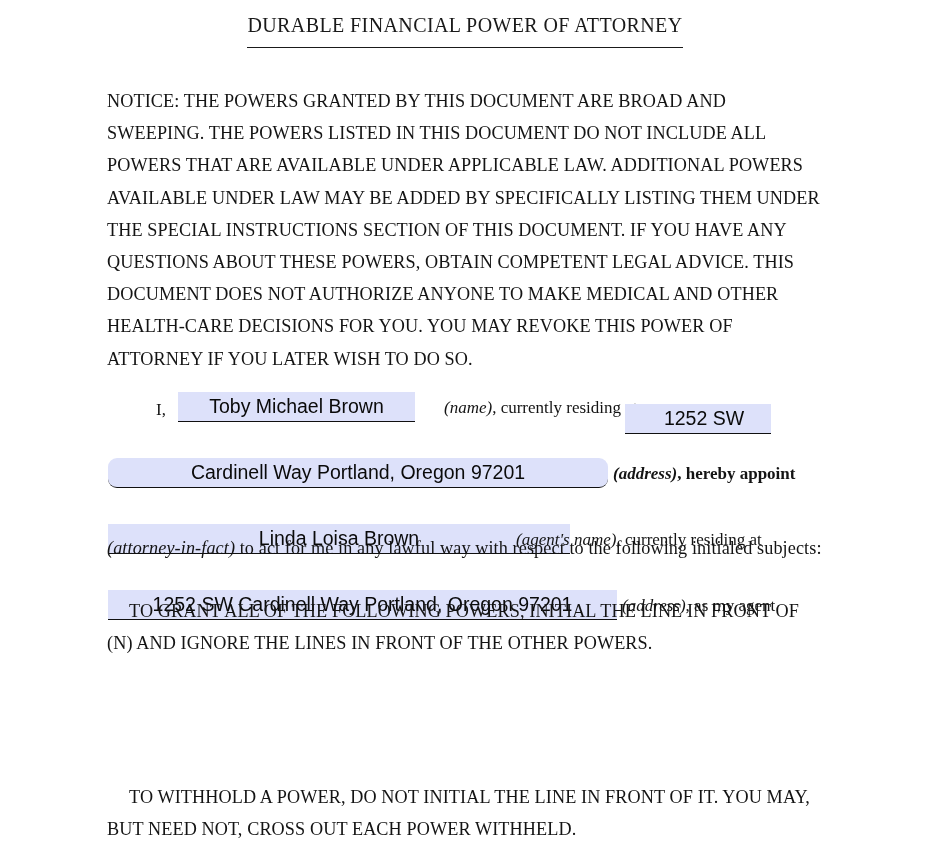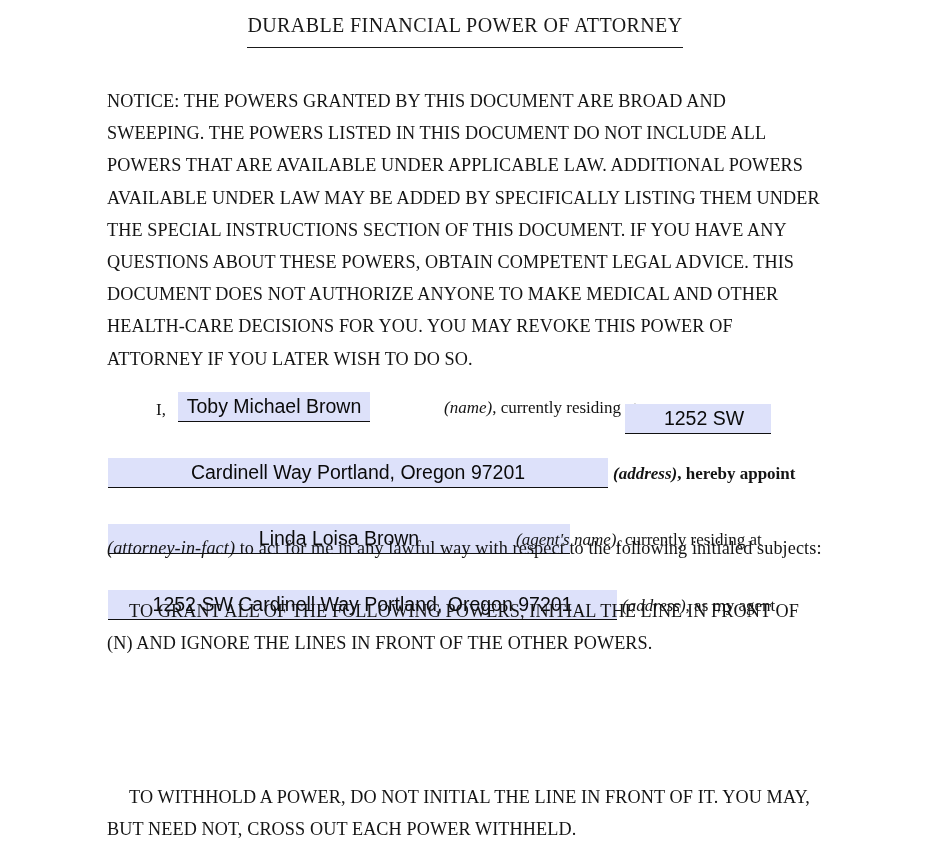--- a/index.html
+++ b/index.html
@@ -100,23 +100,23 @@
     text-align: center;
     line-height: 28px;
     height: 30px;
     padding-bottom: 1px;
     overflow: hidden;
     white-space: nowrap;
   }
   .field.left-align { text-align: center; }
 
   
-  .f-name      { left: 178px; top: 0px;  width: 192px; }
+  .f-name      { left: 178px; top: 0px;  width: 237px; }
   .f-addr1     { left: 625px; top: 12px;  width: 146px; padding-left: 12px; }
-  .f-addr2     { left: 108px; top: 33px; width: 500px; }
+  .f-addr2     { left: 108px; top: 33px; width: 500px; border-radius: 9px; }
   .f-agent     { left: 108px; top: 66px; width: 462px; }
   .f-agentaddr { left: 108px; top: 99px; width: 509px; }
 
   
   .lbl-i       { left: 156px; top: 8px; }
   .lbl-name    { left: 444px; top: 6px; }
   .lbl-addr    { left: 613px; top: 39px; font-weight: bold; }
   .lbl-agent   { left: 516px; top: 72px; }
   .lbl-addr2   { left: 622px; top: 105px; }
 

